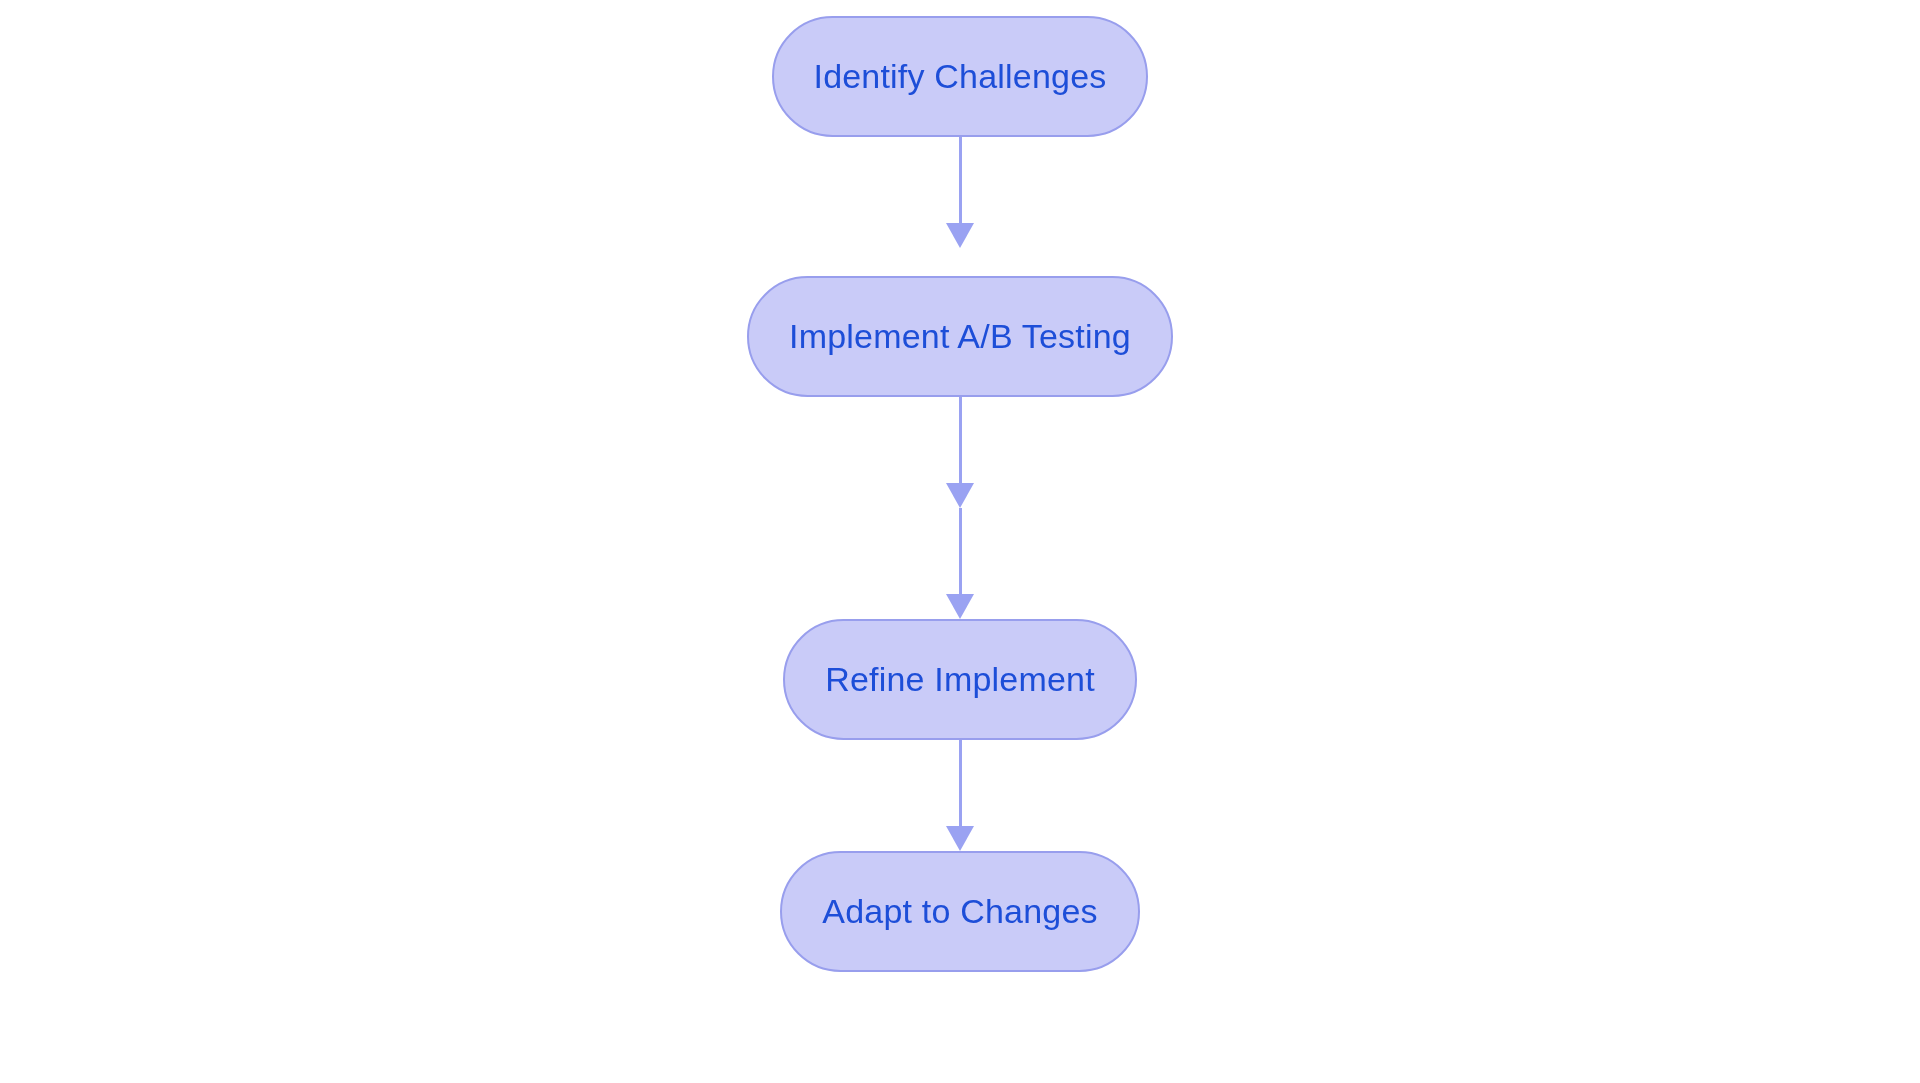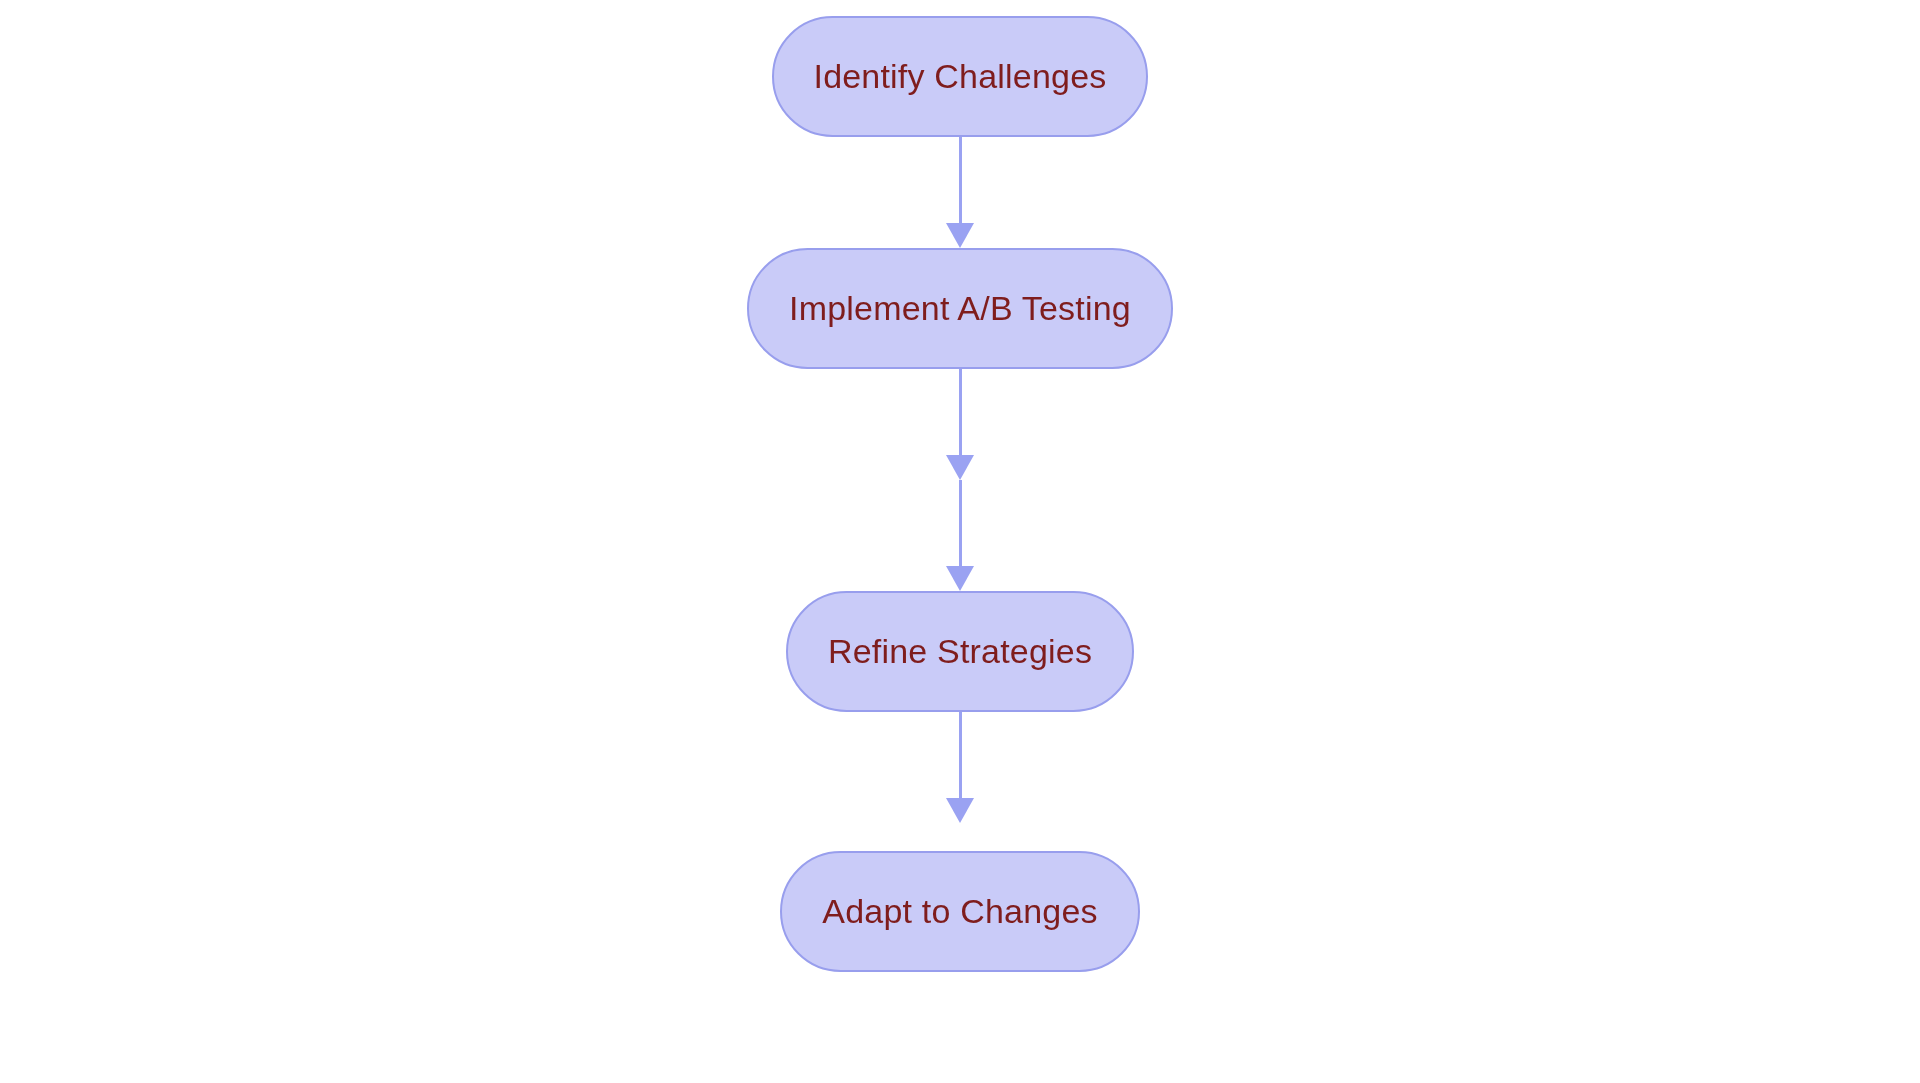--- a/index.html
+++ b/index.html
@@ -30,30 +30,30 @@
     box-sizing: border-box;
     height: 121px;
     border-radius: 60.5px;
     background: #c9cbf8;
     border: 2px solid #989eed;
     display: flex;
     align-items: center;
     justify-content: center;
     font-size: 34px;
     font-weight: 400;
-    color: #7f1d1d;
+    color: #1d4ed8;
     letter-spacing: 0.2px;
     padding: 0 40px;
   }
   
   .n0 { min-width: 350px; }
-  .n1 { min-width: 404px; }
+  .n1 { min-width: 404px; margin-top: 28px; }
   .n2 { min-width: 305px; }
   .n3 { min-width: 334px; }
-  .n4 { min-width: 338px; margin-top: 28px; }
+  .n4 { min-width: 338px; }
   .edge {
     height: 111px;
     width: 28px;
     display: flex;
     flex-direction: column;
     align-items: center;
   }
   .edge .shaft {
     width: 3px;
     flex: 1 1 auto;
@@ -91,21 +91,21 @@
       <div class="head"></div>
     </div>
 
 
     <div class="edge">
       <div class="shaft"></div>
       <div class="head"></div>
     </div>
 
     <div class="node n3">
-      <span>Refine Strategies</span>
+      <span>Refine Implement</span>
     </div>
 
     <div class="edge">
       <div class="shaft"></div>
       <div class="head"></div>
     </div>
 
     <div class="node n4">
       <span>Adapt to Changes</span>
     </div>

